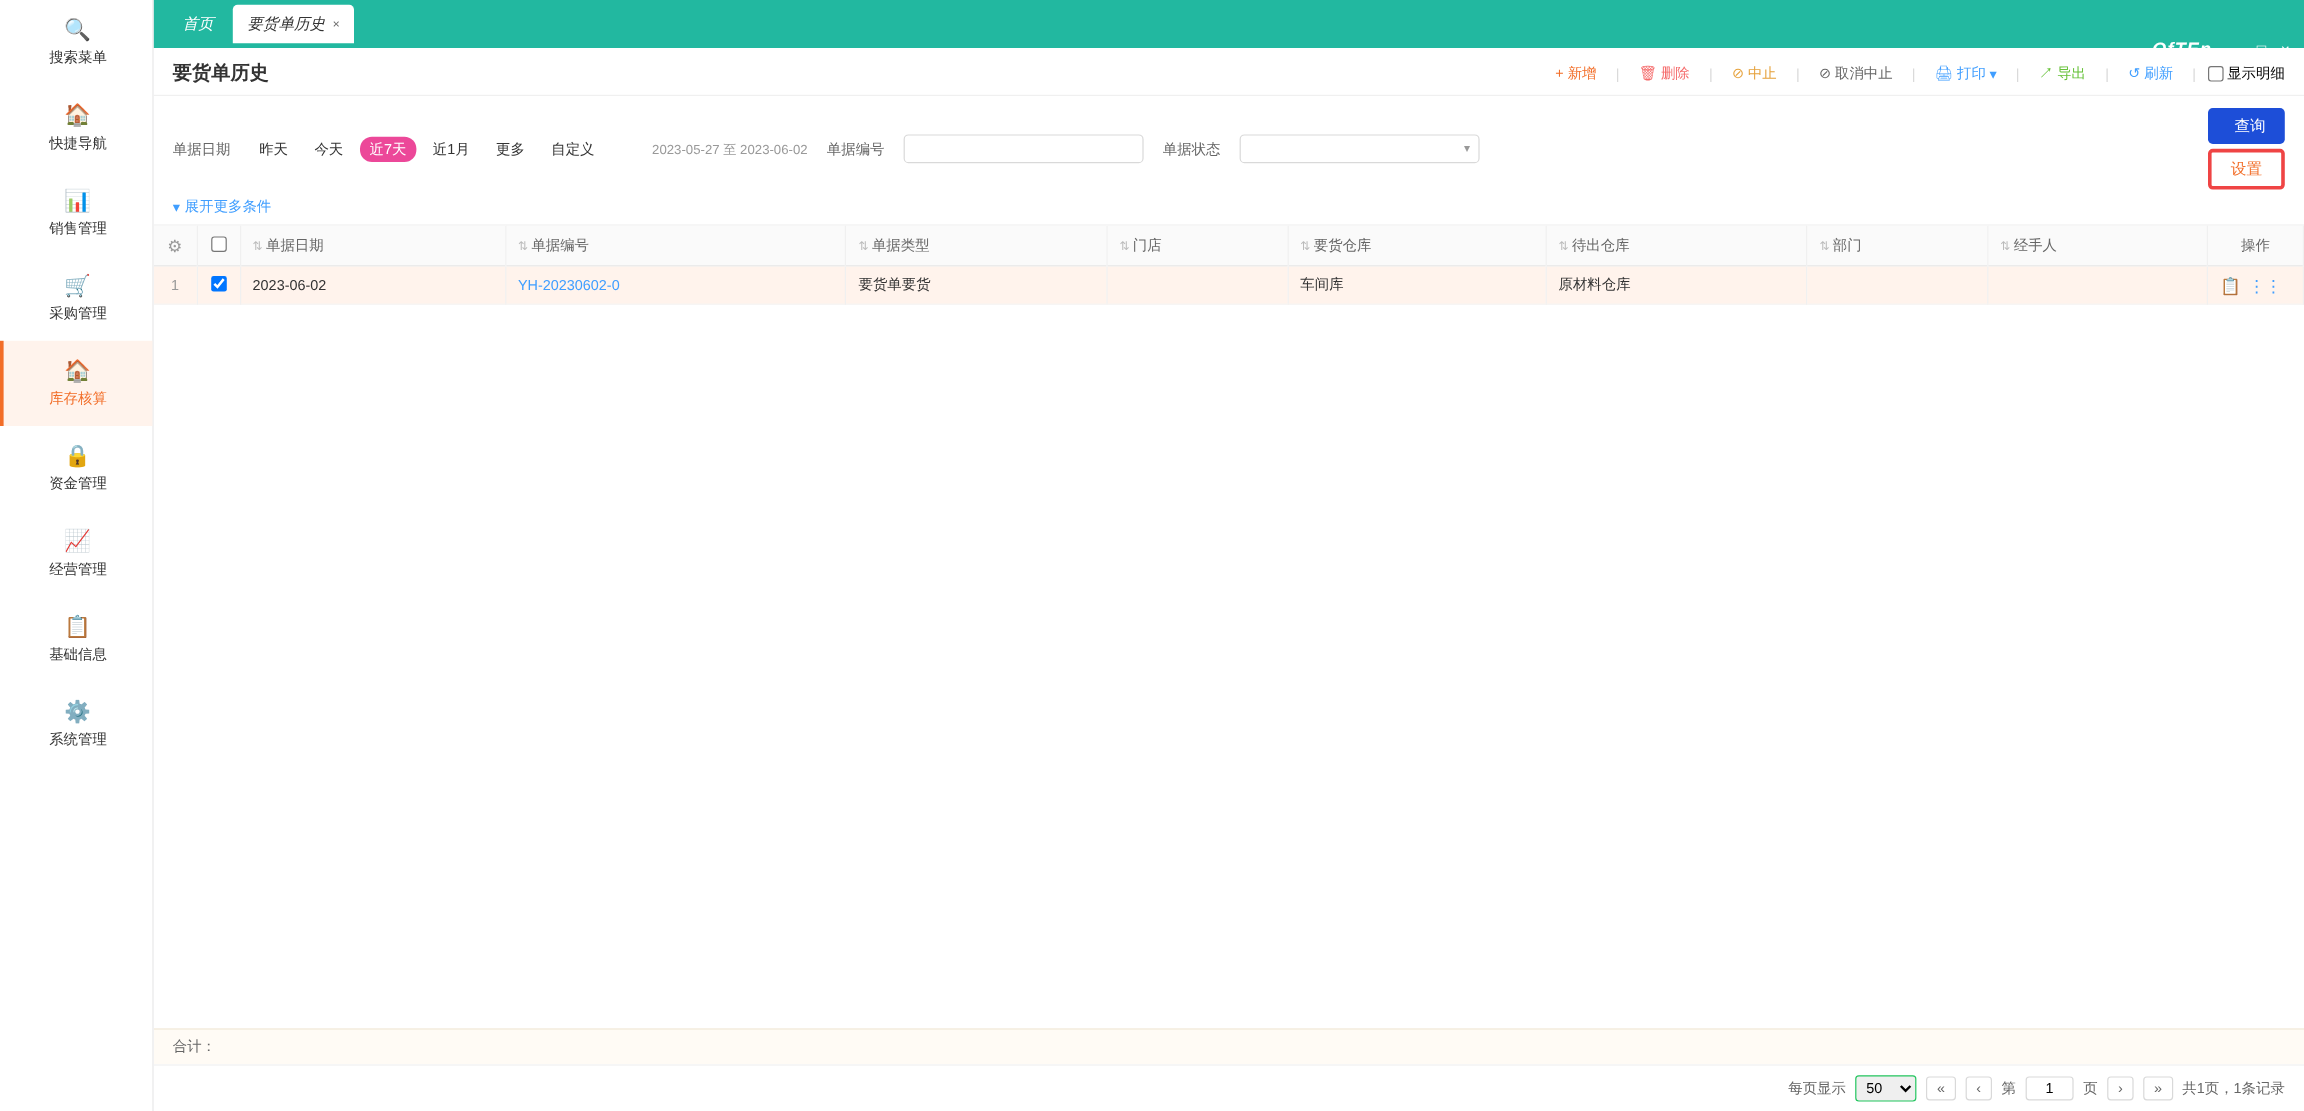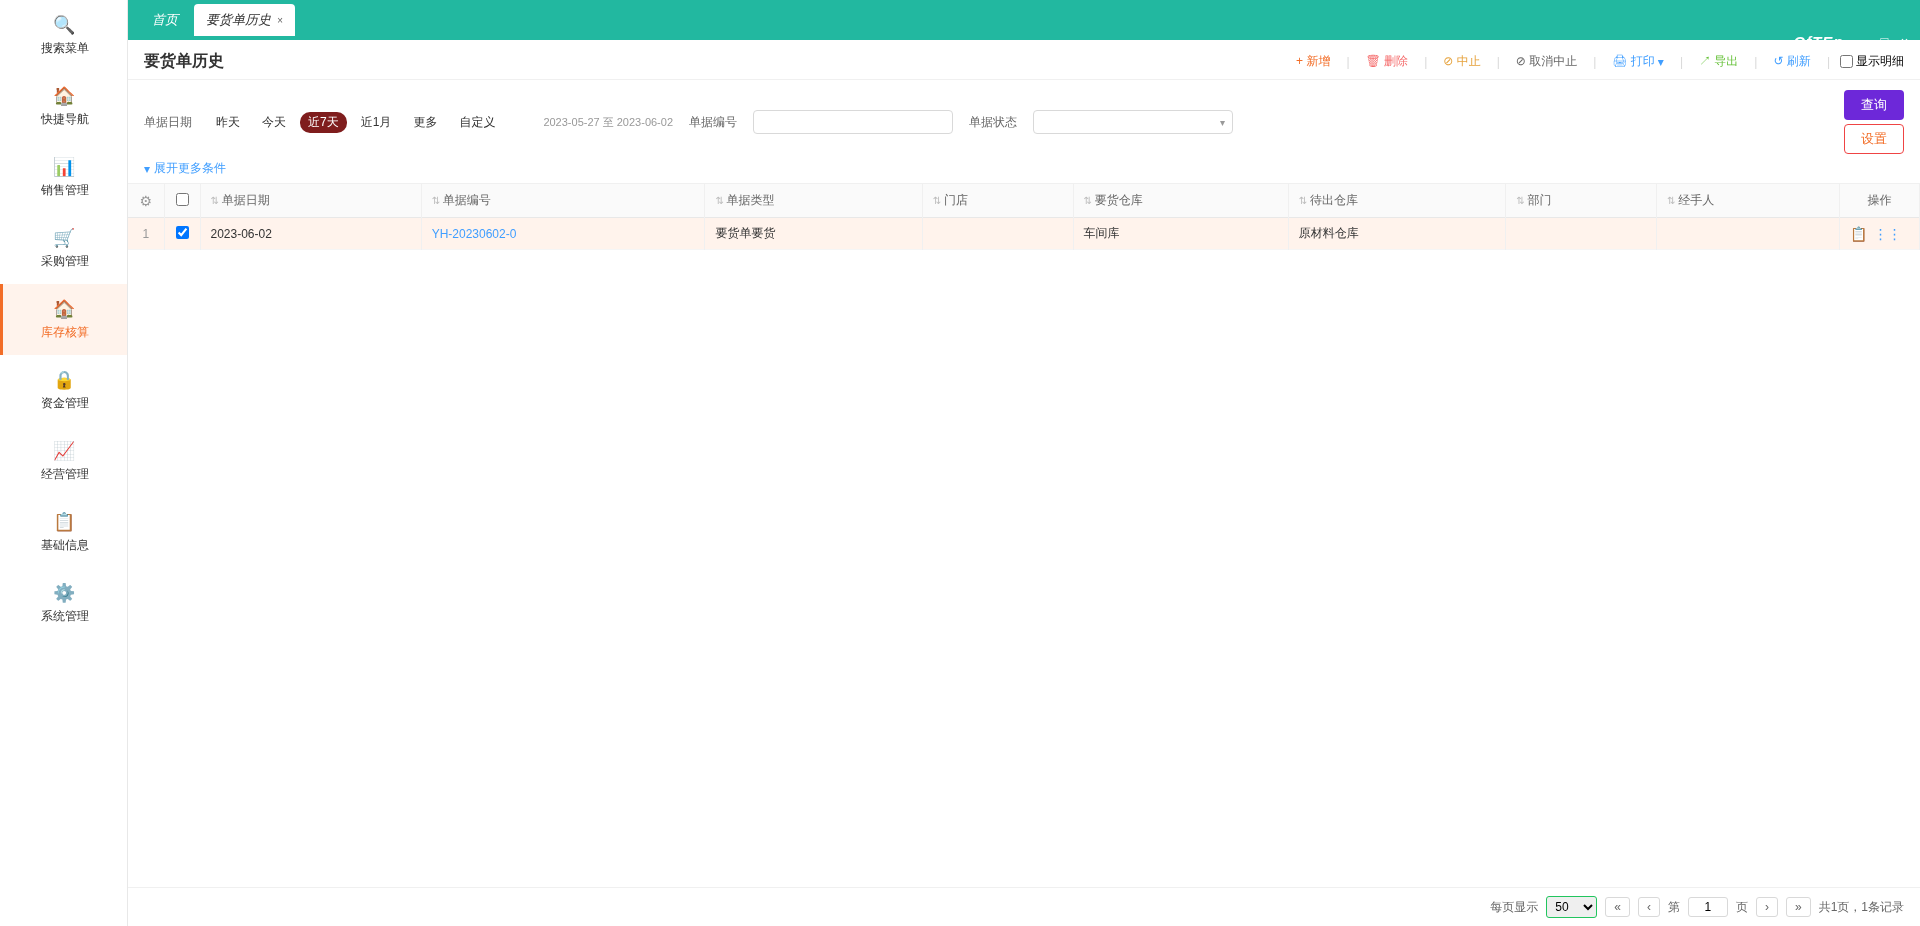--- a/index.html
+++ b/index.html
@@ -120,32 +120,33 @@
     .toolbar-btn.delete-btn { color: #f56c6c; }
     .toolbar-btn.stop-btn { color: #e6a23c; }
     .toolbar-btn.cancel-btn { color: #666; }
     .toolbar-btn.print-btn { color: #409eff; }
     .toolbar-btn.export-btn { color: #67c23a; }
     .toolbar-btn.refresh-btn { color: #409eff; }
     .show-detail-cb { display: flex; align-items: center; gap: 3px; font-size: 12px; cursor: pointer; }
 
     
     .query-btn {
-      background: #6d28d9;
+      background: #1d4ed8;
       color: #fff;
       border: none;
       border-radius: 4px;
       padding: 6px 16px;
       cursor: pointer;
       font-size: 13px;
+      text-align: right;
     }
     .setting-btn {
       background: #fff;
       color: #f26d27;
-      border: 1px solid #ef4444;
+      border: 3px solid #ef4444;
       border-radius: 4px;
       padding: 5px 16px;
       cursor: pointer;
       font-size: 13px;
     }
 
     
     .filter-area {
       padding: 10px 16px 6px;
       border-bottom: 1px solid #f0f0f0;
@@ -160,21 +161,21 @@
     .filter-label { color: #666; font-size: 12px; white-space: nowrap; }
     .filter-dates { display: flex; align-items: center; gap: 6px; }
     .date-btn {
       padding: 2px 8px;
       border-radius: 3px;
       cursor: pointer;
       font-size: 12px;
       color: #333;
     }
     .date-btn.active {
-      background: #7f1d1d;
+      background: #ec4899;
       color: #fff;
       border-radius: 10px;
     }
     .date-range { font-size: 11px; color: #999; margin-left: 24px; }
     .filter-input {
       border: 1px solid #d9d9d9;
       border-radius: 4px;
       padding: 4px 8px;
       font-size: 12px;
       width: 200px;
@@ -497,20 +498,23 @@
         <div class="action-btns">
           <span class="action-icon" title="编辑">📋</span>
           <span class="action-icon" title="更多">⋮⋮</span>
         </div>
       </td>
     </tr>
           </tbody>
       </table>
     </div>
 
+    <div class="table-footer">
+      <span>合计：</span>
+    </div>
 
     <div class="pagination">
       <span>每页显示</span>
       <select class="per-page-select">
         <option value="10">10</option>
         <option value="20">20</option>
         <option value="50" selected="">50</option>
         <option value="100">100</option>
       </select>
       <button class="pagination-btn">«</button>

